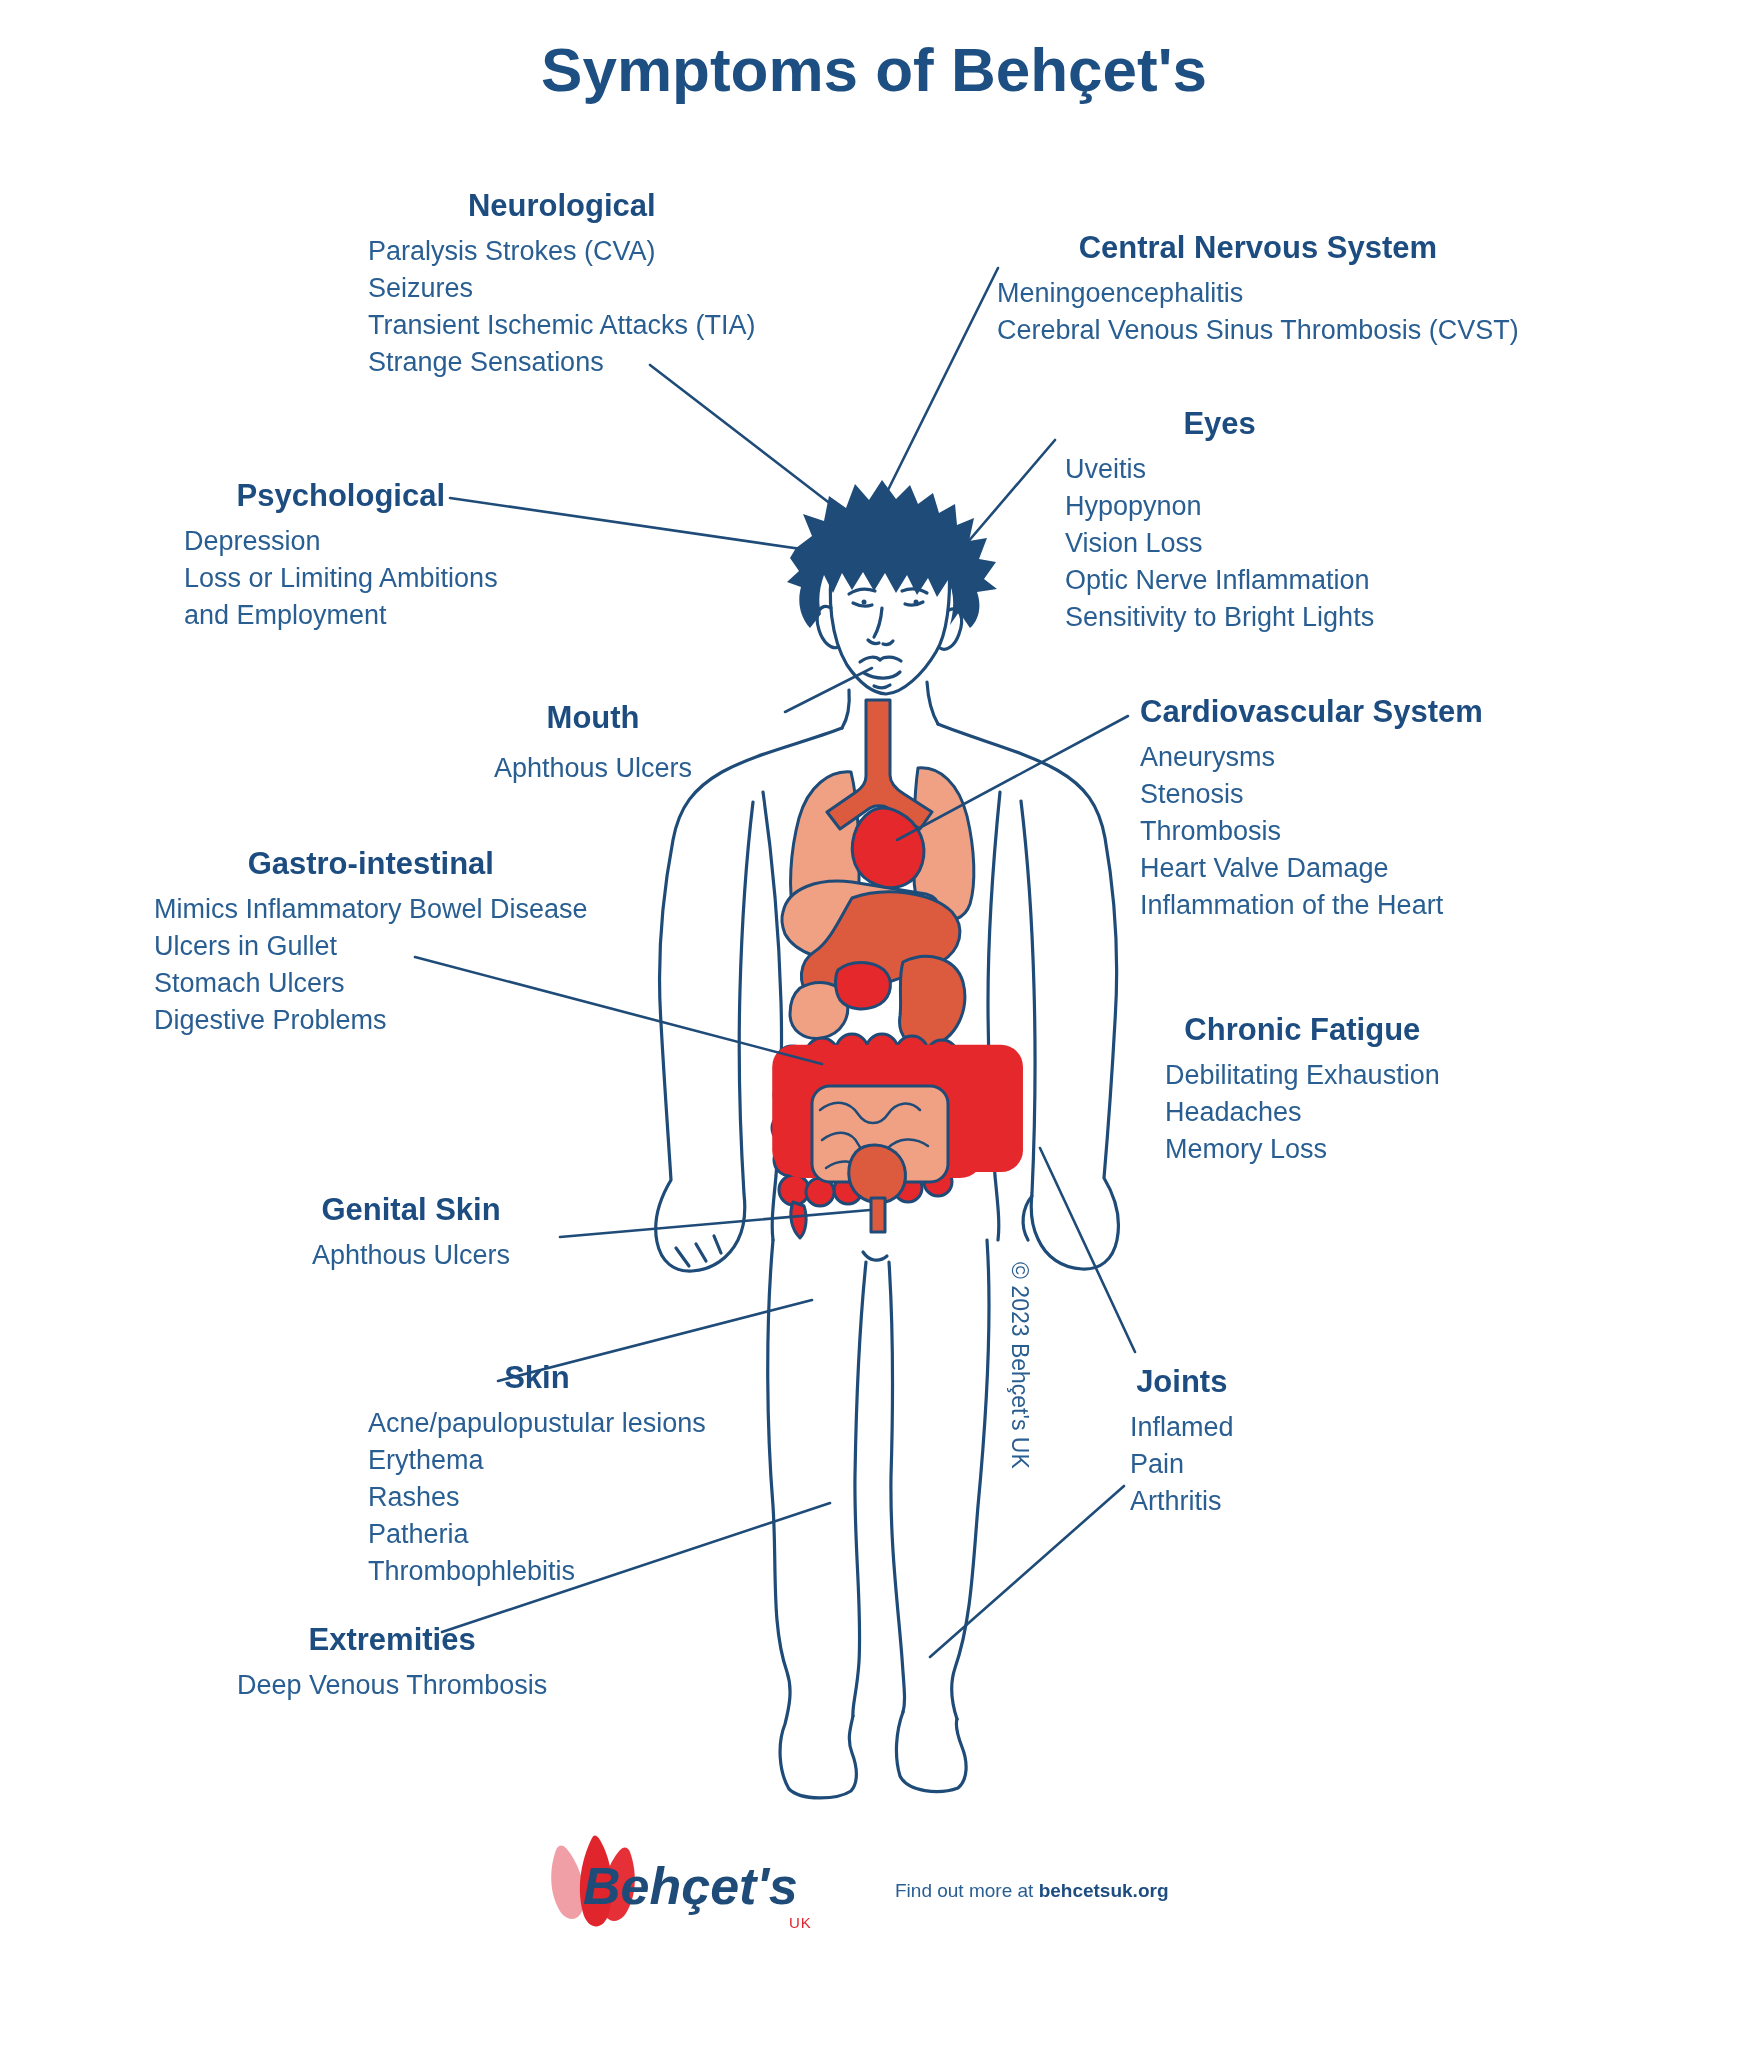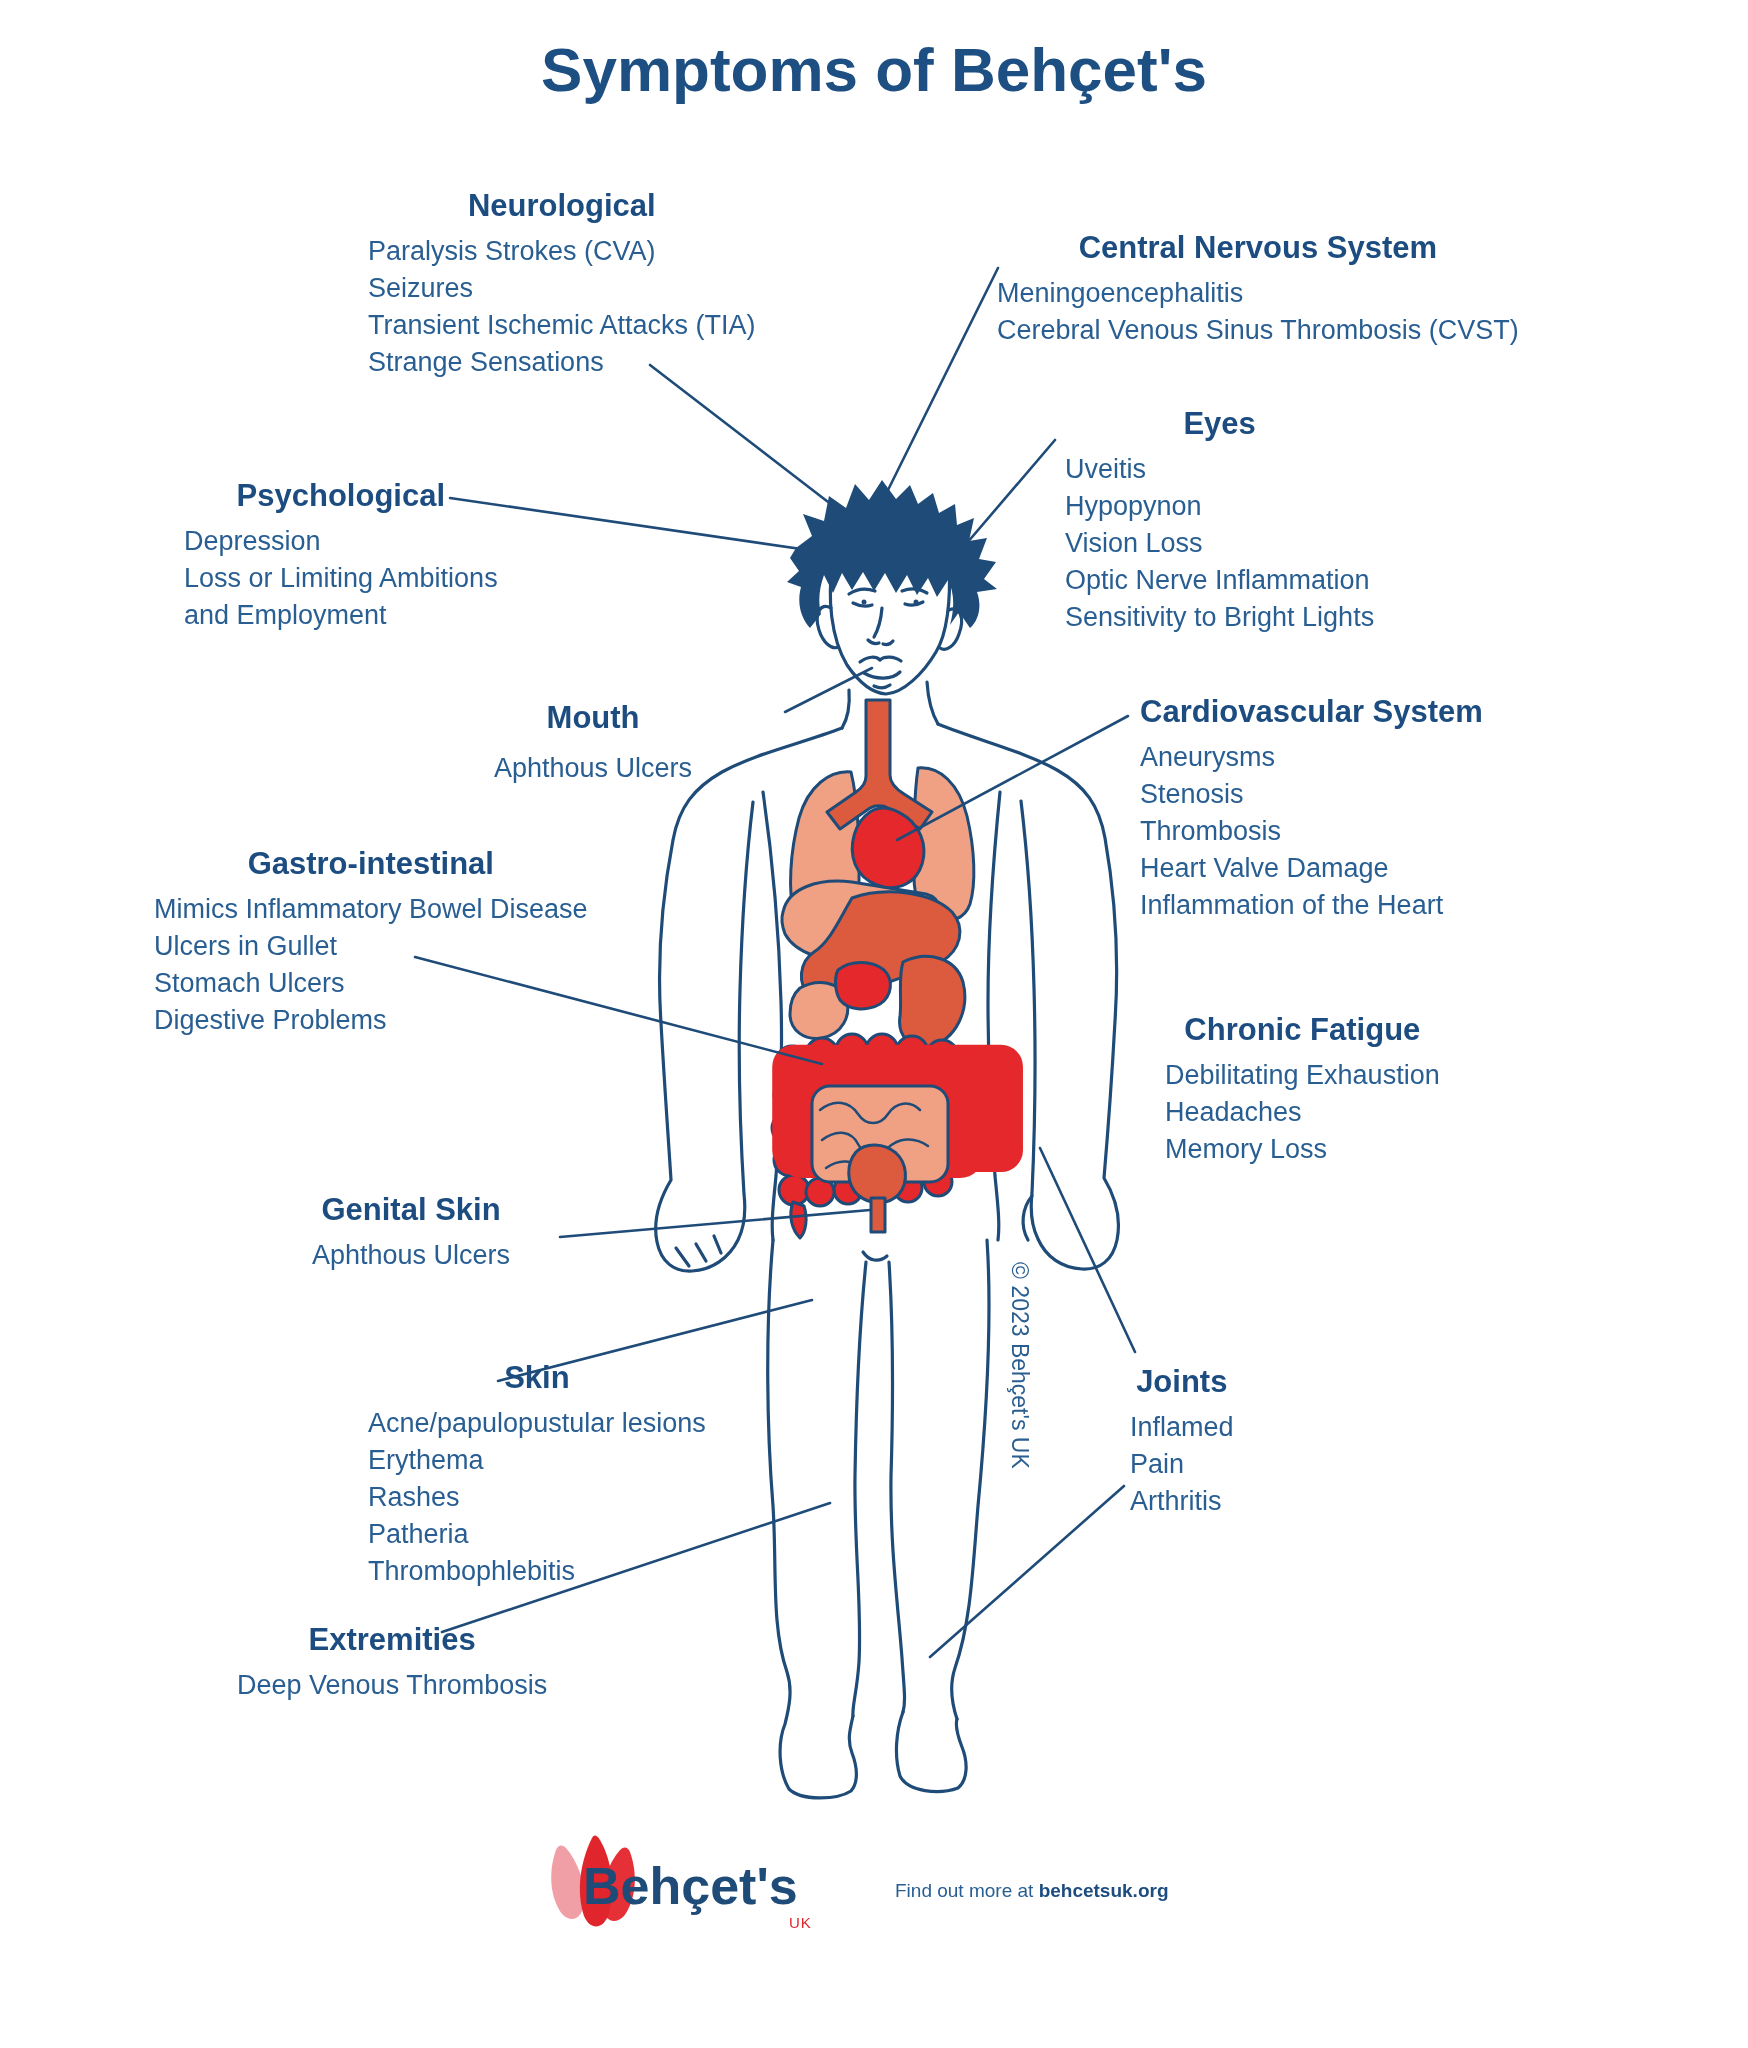--- a/index.html
+++ b/index.html
@@ -27,21 +27,21 @@
   .sec-chronic-fatigue{left:1165px;top:1010px}
   .sec-genital{left:312px;top:1190px}
   .sec-skin{left:368px;top:1358px}
   .sec-joints{left:1130px;top:1362px}
   .sec-extremities{left:237px;top:1620px}
   .copyright{
     position:absolute;left:1033px;top:1262px;transform:rotate(90deg);
     transform-origin:top left;font-size:23px;color:#2A5E90;white-space:nowrap;
   }
   .footer-logo-text{
-    position:absolute;left:583px;top:1856px;font-size:52px;font-weight:700;color:#1E4B78;
+    position:absolute;left:583px;top:1856px;font-size:52px;font-weight:700;color:#1E4B78;font-style:italic;
   }
   .footer-logo-sub{
     position:absolute;left:789px;top:1914px;font-size:15px;font-weight:400;color:#E0252C;letter-spacing:1px;
   }
   .footer-more{
     position:absolute;left:895px;top:1880px;font-size:19px;color:#295E92;white-space:nowrap;
   }
   .footer-more b{font-weight:700;color:#1D4D80;}
 </style>
 </head>

